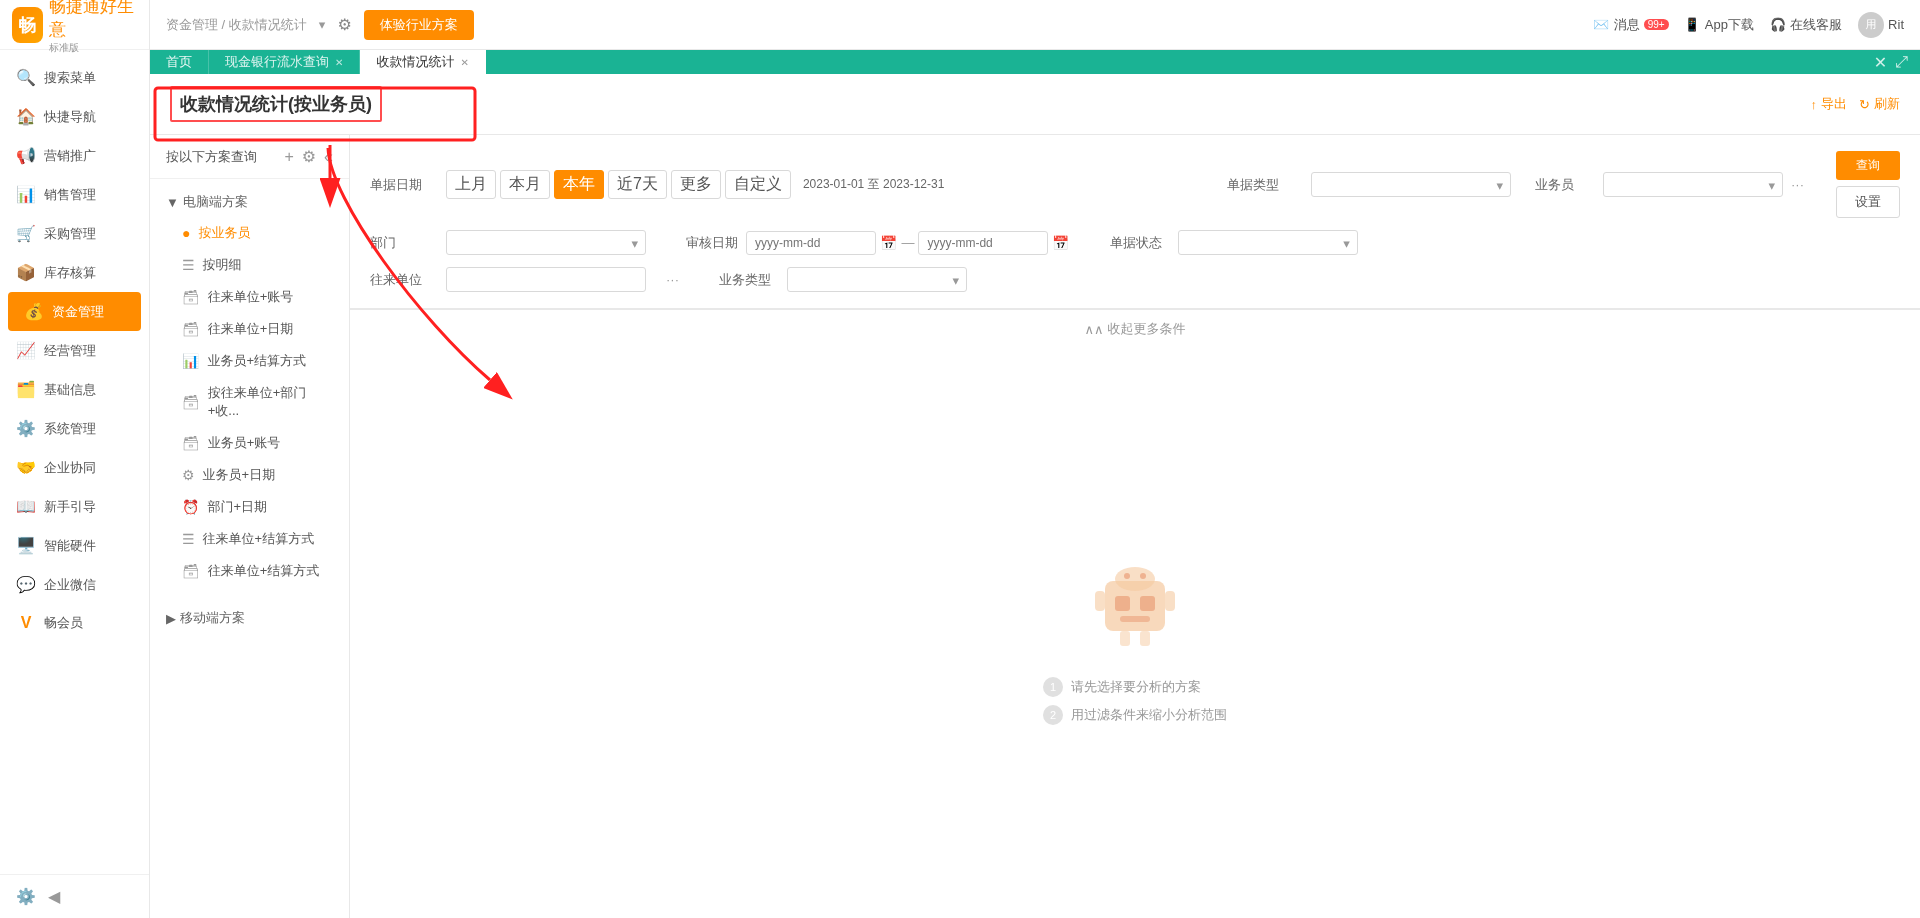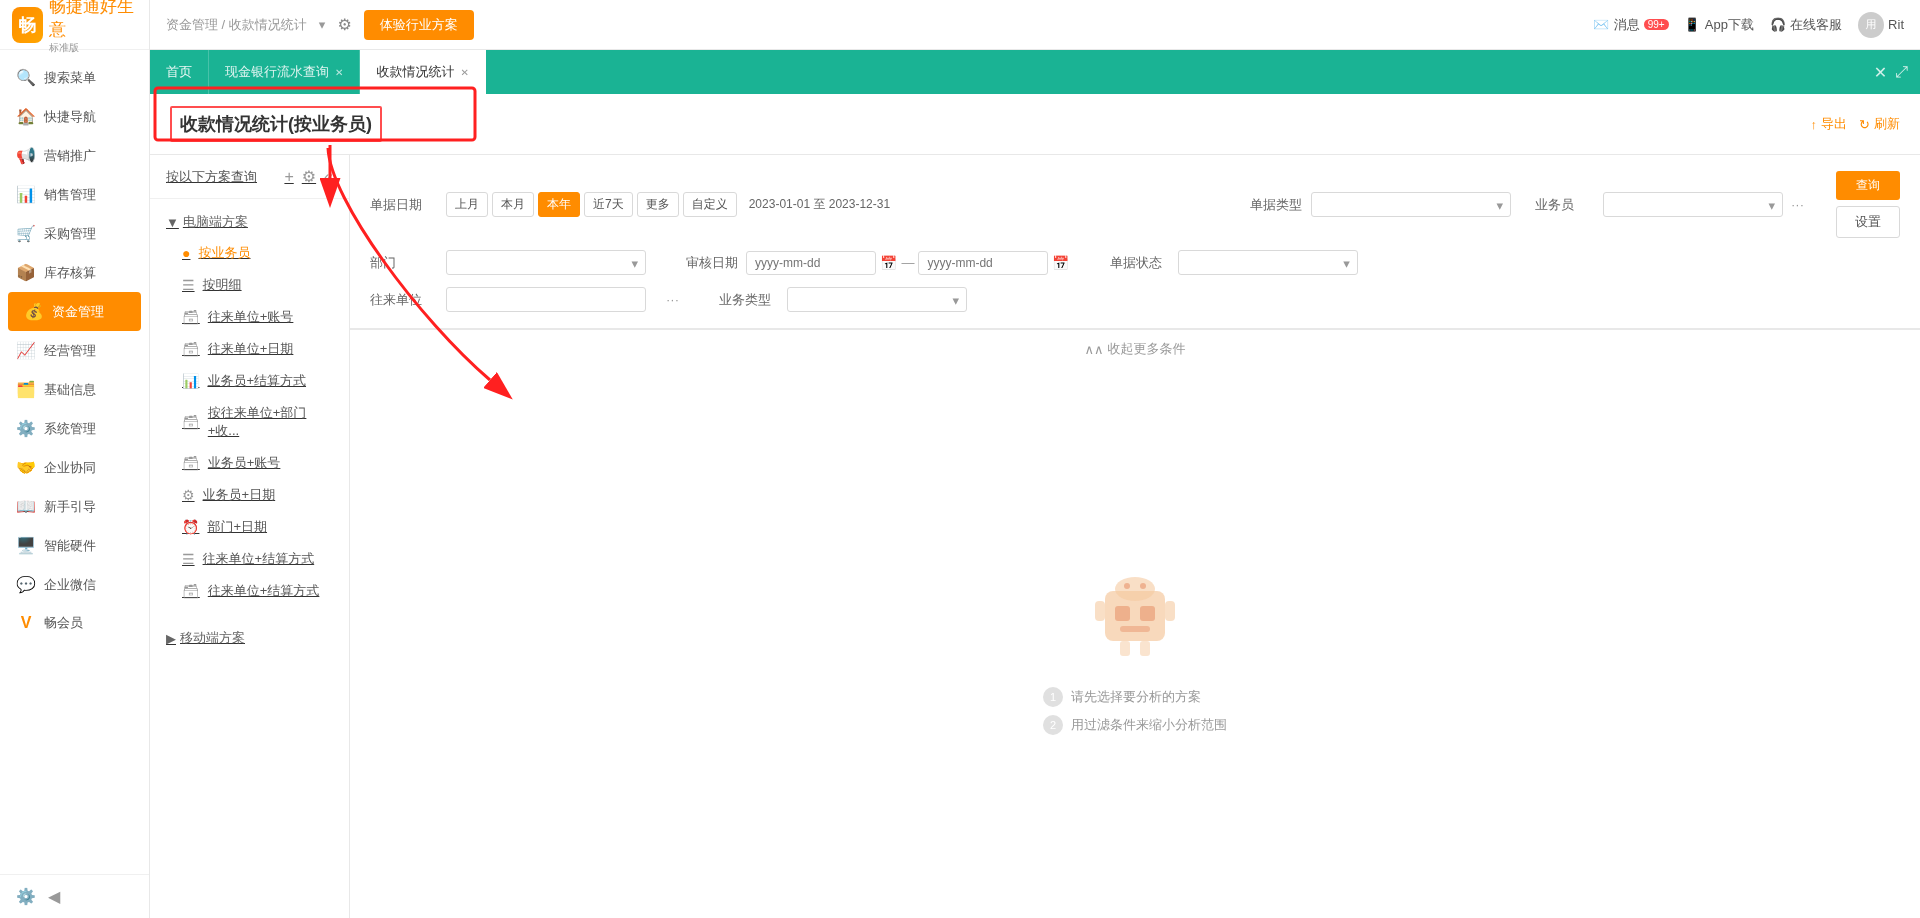--- a/index.html
+++ b/index.html
@@ -22,21 +22,21 @@
     
     .topbar { height: 50px; background: #fff; display: flex; align-items: center; padding: 0 16px; border-bottom: 1px solid #e8e8e8; gap: 12px; flex-shrink: 0; }
     .topbar-breadcrumb { font-size: 13px; color: #999; display: flex; align-items: center; gap: 4px; }
     .topbar-actions { margin-left: auto; display: flex; align-items: center; gap: 16px; }
     .topbar-action { display: flex; align-items: center; gap: 4px; color: #555; font-size: 13px; cursor: pointer; }
     .badge { background: #ff4d4f; color: white; border-radius: 10px; font-size: 10px; padding: 0 4px; min-width: 18px; text-align: center; }
     .gear-icon { font-size: 16px; color: #888; cursor: pointer; }
     .solution-btn { background: #ff8c00; color: white; border: none; border-radius: 4px; padding: 6px 16px; cursor: pointer; font-size: 13px; }
 
     
-    .tabbar { height: 44px; background: #1ab394; display: flex; align-items: stretch; flex-shrink: 0; }
+    .tabbar { height: 24px; background: #1ab394; display: flex; align-items: stretch; flex-shrink: 0; }
     .tab { display: flex; align-items: center; padding: 0 16px; color: rgba(255,255,255,0.85); font-size: 13px; cursor: pointer; gap: 6px; border-right: 1px solid rgba(255,255,255,0.2); }
     .tab.active { background: #fff; color: #333; }
     .tab-close { font-size: 10px; color: rgba(255,255,255,0.7); cursor: pointer; }
     .tab.active .tab-close { color: #999; }
     .tab-home { padding: 0 16px; display: flex; align-items: center; color: rgba(255,255,255,0.9); font-size: 13px; cursor: pointer; }
     .tabbar-end { margin-left: auto; display: flex; align-items: center; padding: 0 12px; gap: 8px; }
     .tabbar-end-icon { color: rgba(255,255,255,0.8); font-size: 16px; cursor: pointer; }
 
     
     .page-content { flex: 1; background: #f0f2f5; overflow: hidden; display: flex; flex-direction: column; justify-content: flex-end; }
@@ -45,42 +45,42 @@
     .page-header { background: #fff; padding: 12px 20px; display: flex; align-items: center; border-bottom: 1px solid #e8e8e8; flex-shrink: 0; }
     .page-header-title { font-size: 18px; font-weight: bold; color: #333; border: 2px solid #ff4d4f; padding: 4px 8px; border-radius: 2px; }
     .page-header-actions { margin-left: auto; display: flex; gap: 12px; align-items: center; }
     .btn-export { display: flex; align-items: center; gap: 4px; color: #ff8c00; cursor: pointer; font-size: 13px; }
     .btn-refresh { display: flex; align-items: center; gap: 4px; color: #ff8c00; cursor: pointer; font-size: 13px; }
 
     
     .content-body { display: flex; flex: 1; overflow: hidden; }
 
     
-    .left-panel { width: 200px; background: #fff; border-right: 1px solid #e8e8e8; flex-shrink: 0; overflow-y: auto; text-decoration: underline; }
+    .left-panel { width: 200px; background: #fff; border-right: 1px solid #e8e8e8; flex-shrink: 0; overflow-y: auto; }
     .left-panel-header { padding: 12px 16px; display: flex; align-items: center; justify-content: space-between; border-bottom: 1px solid #f0f0f0; }
     .left-panel-title { font-size: 13px; color: #555; }
     .left-panel-actions { display: flex; gap: 8px; align-items: center; }
     .left-panel-icon { color: #999; font-size: 16px; cursor: pointer; }
     .scheme-group { padding: 8px 0; }
     .scheme-group-header { padding: 6px 16px; display: flex; align-items: center; gap: 4px; color: #666; font-size: 13px; cursor: pointer; }
     .scheme-item { padding: 7px 16px 7px 32px; display: flex; align-items: center; gap: 8px; cursor: pointer; color: #555; font-size: 13px; }
     .scheme-item.active { color: #ff8c00; }
     .scheme-item-icon { font-size: 14px; color: #999; }
     .scheme-item.active .scheme-item-icon { color: #ff8c00; }
 
     
     .right-panel { flex: 1; display: flex; flex-direction: column; overflow: hidden; }
 
     
     .filter-section { background: #fff; padding: 16px 20px; border-bottom: 1px solid #e8e8e8; flex-shrink: 0; }
     .filter-row { display: flex; align-items: center; gap: 16px; margin-bottom: 12px; }
     .filter-row:last-child { margin-bottom: 0; }
     .filter-label { color: #666; font-size: 13px; min-width: 60px; }
     .filter-date-group { display: flex; align-items: center; gap: 4px; }
-    .filter-date-btn { padding: 3px 8px; border: 1px solid #d9d9d9; border-radius: 3px; cursor: pointer; font-size: 12px; color: #555; background: #fff; }
+    .filter-date-btn { padding: 3px 8px; border: 1px solid #d9d9d9; border-radius: 3px; cursor: pointer; font-size: 16px; color: #555; background: #fff; }
     .filter-date-btn.active { background: #ff8c00; color: white; border-color: #ff8c00; }
     .filter-date-range { font-size: 12px; color: #666; }
     .filter-input { border: 1px solid #d9d9d9; border-radius: 3px; padding: 4px 10px; font-size: 13px; color: #333; background: #fff; min-width: 180px; }
     .filter-select { border: 1px solid #d9d9d9; border-radius: 3px; padding: 4px 28px 4px 10px; font-size: 13px; color: #333; background: #fff; min-width: 180px; appearance: none; position: relative; cursor: pointer; }
     .filter-select-wrapper { position: relative; display: inline-block; }
     .filter-select-wrapper::after { content: '▾'; position: absolute; right: 8px; top: 50%; transform: translateY(-50%); color: #999; pointer-events: none; }
     .filter-date-input { border: 1px solid #d9d9d9; border-radius: 3px; padding: 4px 28px 4px 10px; font-size: 12px; color: #bbb; min-width: 130px; }
     .filter-dash { color: #999; }
     .btn-query { background: #ff8c00; color: white; border: none; border-radius: 3px; padding: 6px 20px; cursor: pointer; font-size: 12px; }
     .btn-set { background: #fff; color: #555; border: 1px solid #d9d9d9; border-radius: 3px; padding: 6px 16px; cursor: pointer; font-size: 13px; }
@@ -315,21 +315,21 @@
             <div class="filter-date-group">
               <button class="filter-date-btn">上月</button>
               <button class="filter-date-btn">本月</button>
               <button class="filter-date-btn active">本年</button>
               <button class="filter-date-btn">近7天</button>
               <button class="filter-date-btn">更多</button>
               <button class="filter-date-btn">自定义</button>
               <span class="filter-date-range" style="margin-left:8px;">2023-01-01 至 2023-12-31</span>
             </div>
             <div style="margin-left:auto;display:flex;align-items:center;gap:24px;">
-              <div style="display:flex;align-items:center;gap:1px;">
+              <div style="display:flex;align-items:center;gap:24px;">
                 <span class="filter-label">单据类型</span>
                 <div class="filter-select-wrapper">
                   <select class="filter-select" style="width:200px;">
                     <option></option>
                   </select>
                 </div>
               </div>
               <div style="display:flex;align-items:center;gap:8px;">
                 <span class="filter-label">业务员</span>
                 <div class="filter-select-wrapper">

